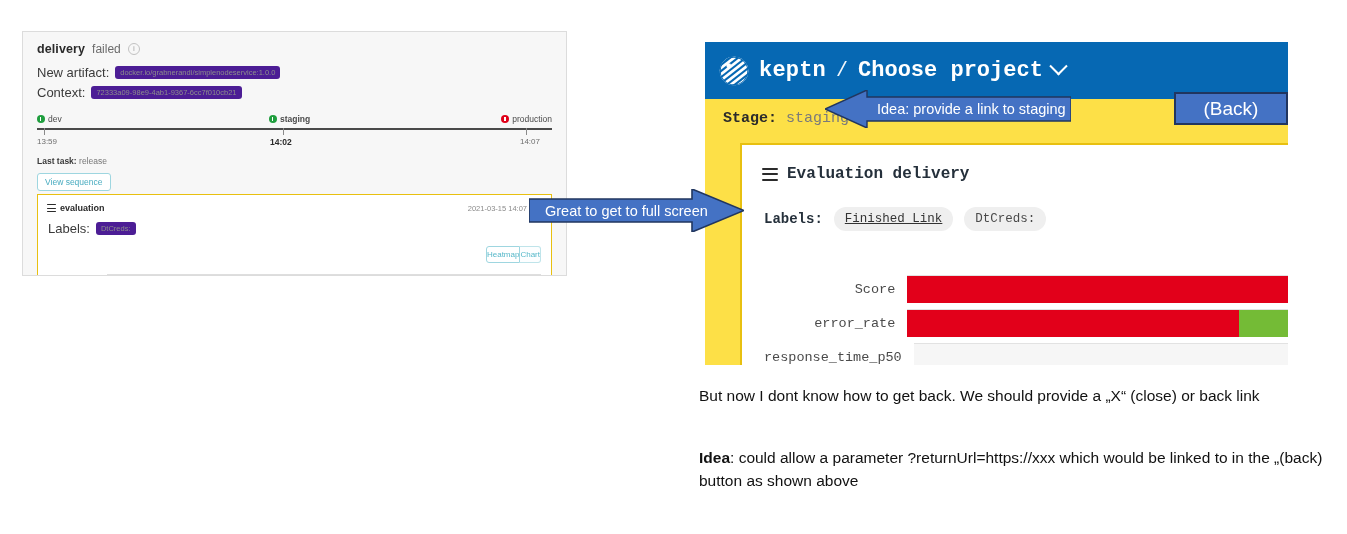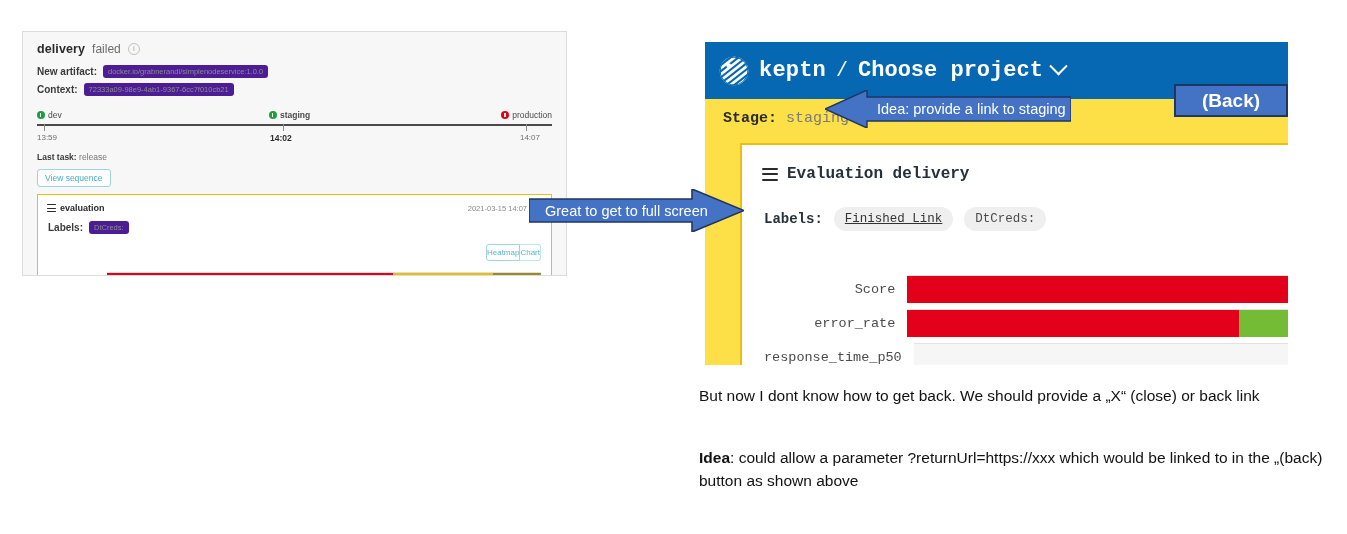--- a/index.html
+++ b/index.html
@@ -43,21 +43,21 @@
     width: 10px; height: 10px; border-radius: 50%;
     border: 1.2px solid #c2c2c2; color: #c2c2c2;
     font-size: 8px; line-height: 9px; text-align: center;
     font-weight: bold;
   }
   .lp-meta-row {
     display: flex; align-items: center; gap: 6px;
     margin-bottom: 5px;
   }
   .lp-meta-label {
-    font-size: 10px; font-weight: bold; color: #3a3a3a;
+    font-size: 13px; font-weight: normal; color: #3a3a3a;
   }
   .lp-chip {
     font-size: 7.5px; color: #8d8d8d;
     background: #4c1d95; border-radius: 3px;
     padding: 2px 5px; white-space: nowrap;
   }
 
   
   .lp-timeline {
     position: relative;
@@ -249,27 +249,26 @@
   .callout-text-r {
     position: relative; z-index: 2;
     padding-left: 16px;
   }
   .callout-text-l {
     position: relative; z-index: 2;
     padding-left: 52px;
   }
 
   #back-button {
-    position: absolute; left: 1174px; top: 84px;
+    position: absolute; left: 1174px; top: 92px;
     width: 114px; height: 33px;
     background: #4472c4; border: 2px solid #21365f;
     color: #ffffff; font-size: 19px;
     display: flex; align-items: center; justify-content: center;
     box-sizing: border-box;
-    font-weight: bold;
   }
 
   
   #notes {
     position: absolute; left: 699px; top: 385px;
     width: 640px;
     font-size: 15.5px; line-height: 1.45; color: #111;
   }
   #note-2 { margin-top: 40px; }
   #notes b { font-weight: bold; }

